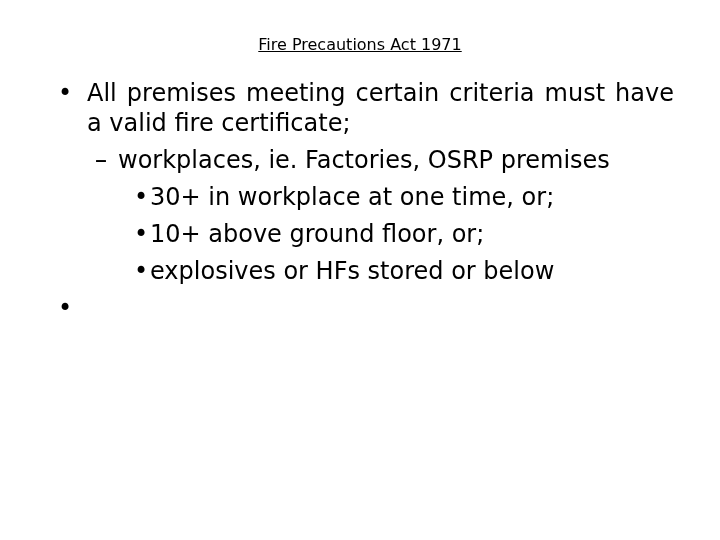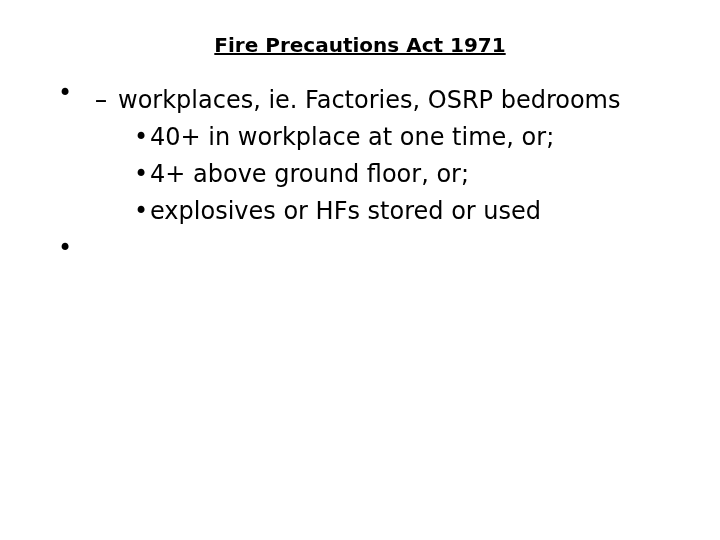--- a/index.html
+++ b/index.html
@@ -15,23 +15,23 @@
     color: #000000;
     font-family: "DejaVu Sans", "Liberation Sans", sans-serif;
     overflow: hidden;
   }
   .slide-title {
     position: absolute;
     top: 33px;
     left: 0;
     width: 100%;
     text-align: center;
-    font-size: 20px;
+    font-size: 16px;
     line-height: 24px;
-    font-weight: bold;
+    font-weight: normal;
     text-decoration: underline;
   }
   .content {
     position: absolute;
     top: 78px;
     left: 0;
     width: 674px; 
   }
   .bullet {
     position: relative;
@@ -58,44 +58,45 @@
 <body>
 
 <div class="slide">
 
   <div class="slide-title">Fire Precautions Act 1971</div>
 
   <div class="content">
 
     <div class="bullet level-1">
       <span class="marker">•</span>
+      <span>All premises meeting certain criteria must have a valid fire certificate;</span>
     </div>
 
     <div class="bullet level-2">
       <span class="marker">–</span>
     </div>
 
     <div class="bullet level-2">
       <span class="marker">–</span>
-      <span>workplaces, ie. Factories, OSRP bedrooms</span>
+      <span>workplaces, ie. Factories, OSRP premises</span>
     </div>
 
     <div class="bullet level-3">
       <span class="marker">•</span>
-      <span>40+ in workplace at one time, or;</span>
+      <span>30+ in workplace at one time, or;</span>
     </div>
 
     <div class="bullet level-3">
       <span class="marker">•</span>
-      <span>4+ above ground floor, or;</span>
+      <span>10+ above ground floor, or;</span>
     </div>
 
     <div class="bullet level-3">
       <span class="marker">•</span>
-      <span>explosives or HFs stored or used</span>
+      <span>explosives or HFs stored or below</span>
     </div>
 
     <div class="bullet level-1">
       <span class="marker">•</span>
     </div>
 
   </div>
 </div>
 
 </body></html>

